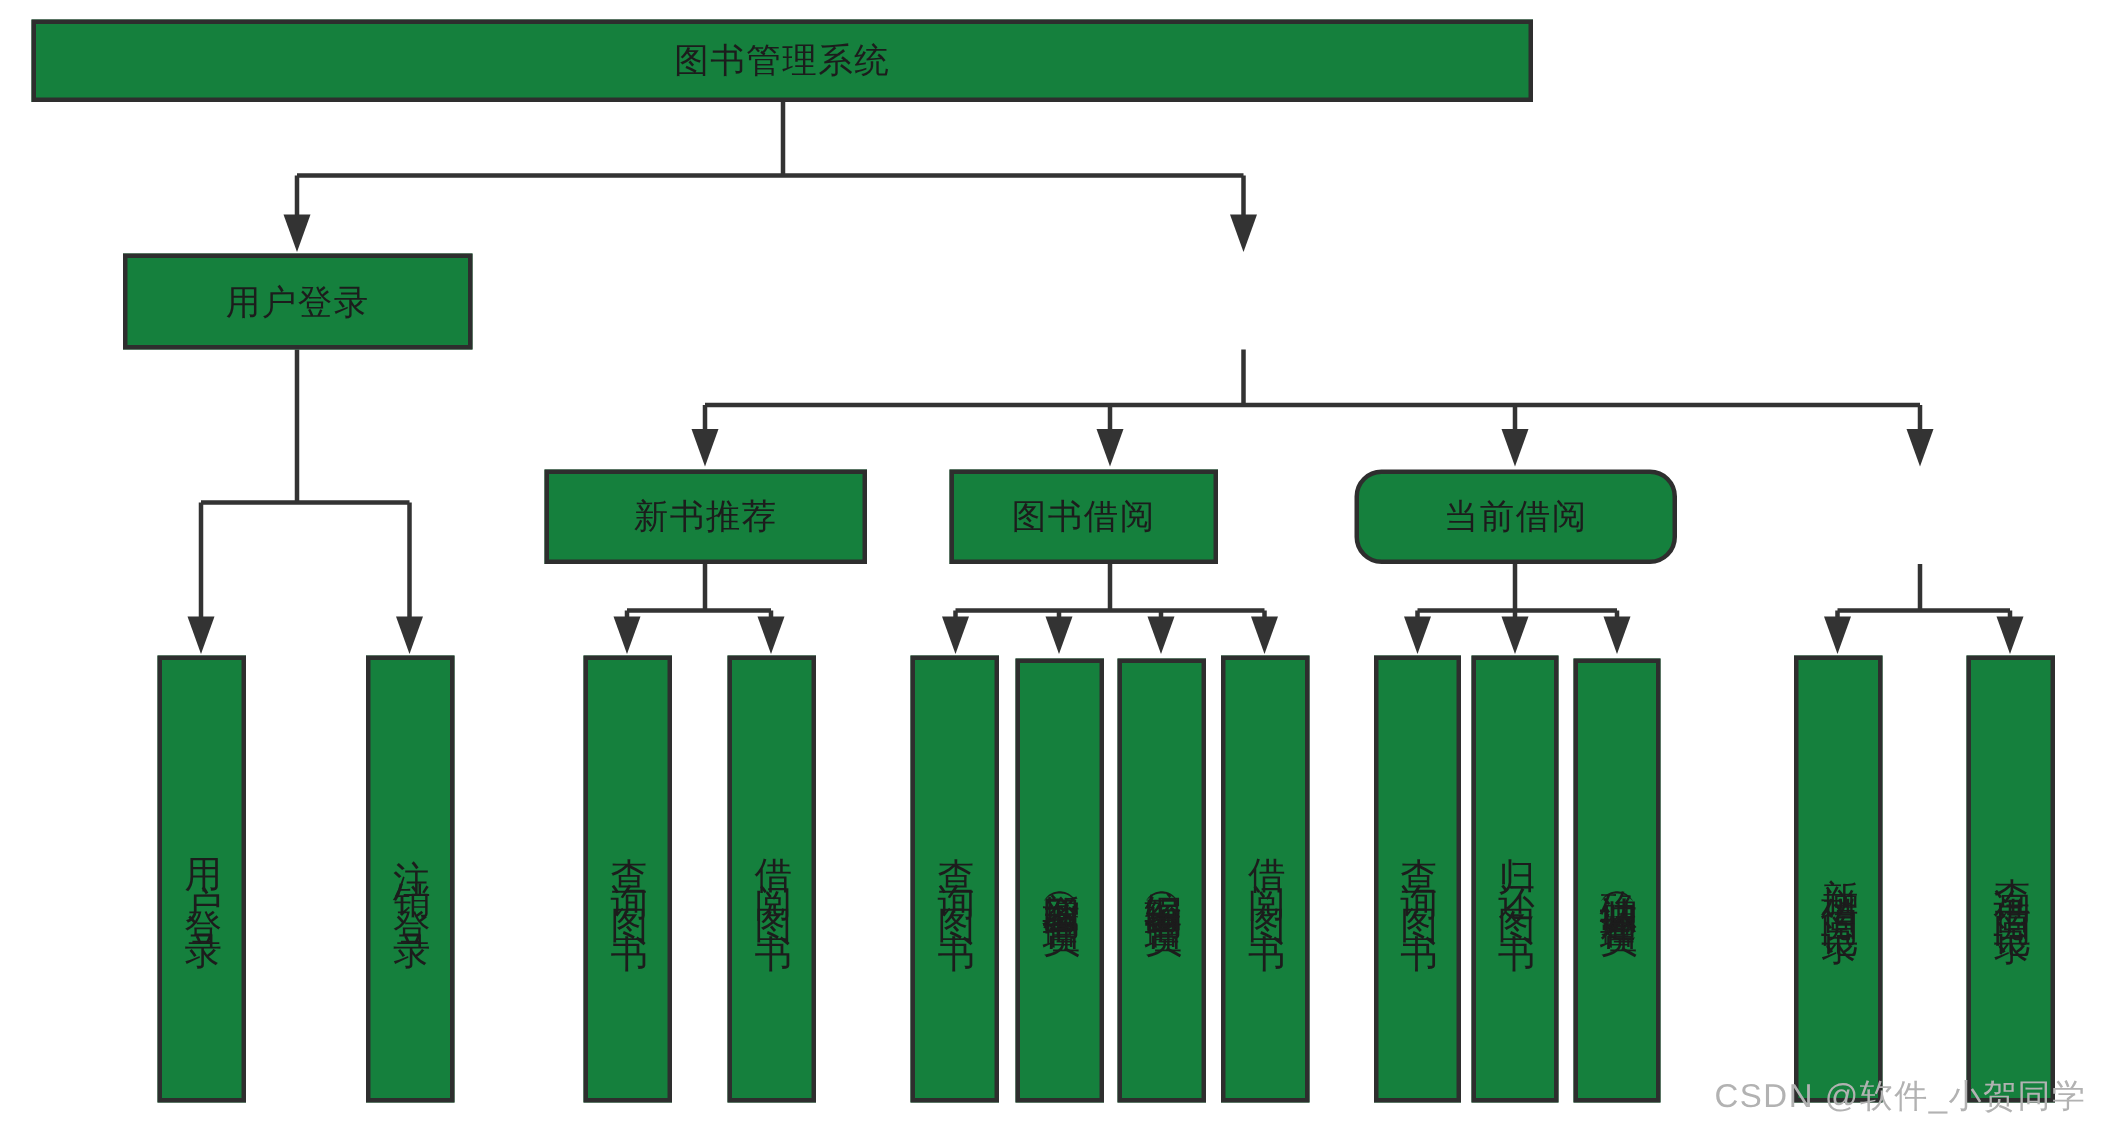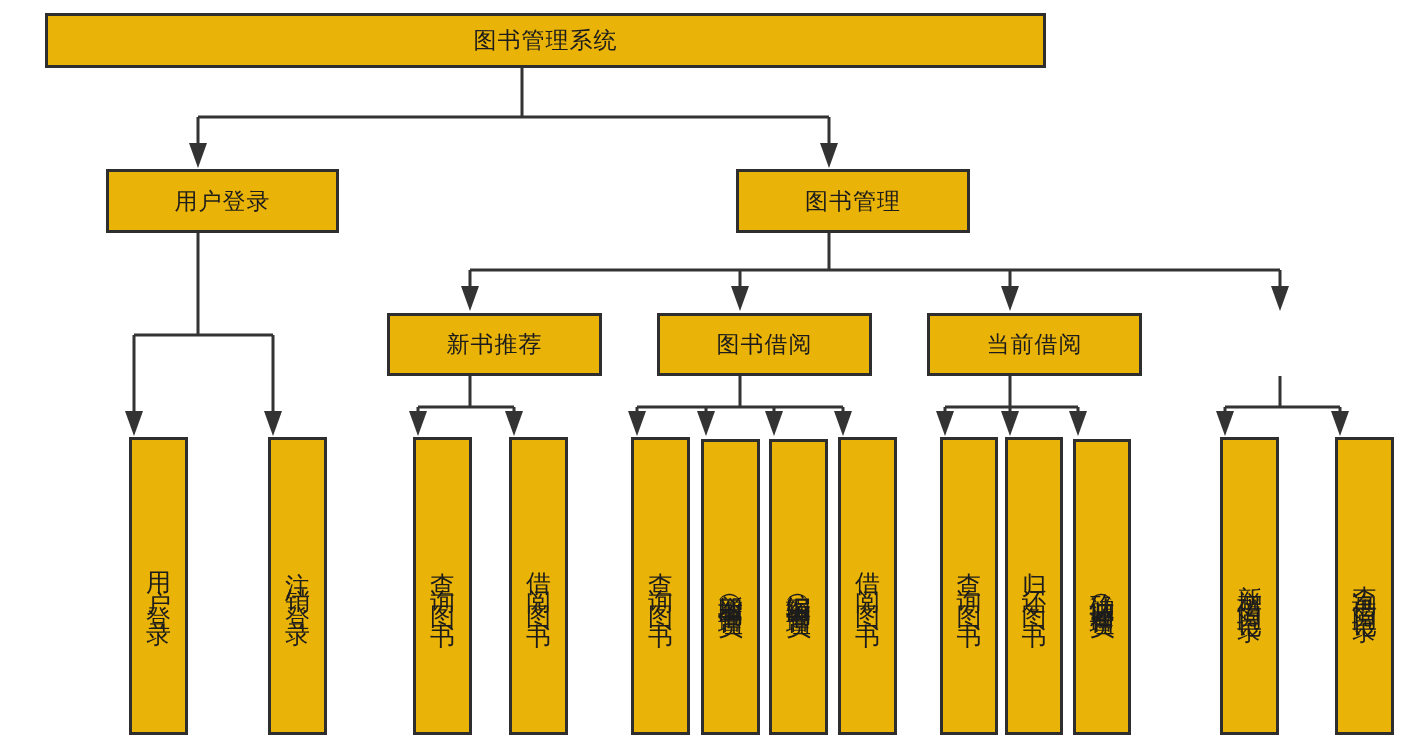--- a/index.html
+++ b/index.html
@@ -20,27 +20,26 @@
     left: 0; top: 0;
     width: 1405px; height: 747px;
   }
   svg.connectors {
     position: absolute;
     left: 0; top: 0;
     width: 1405px; height: 747px;
   }
   .node {
     position: absolute;
-    background: #eab308;
+    background: #15803d;
     border: 3px solid #2e2e2e;
     box-sizing: border-box;
     display: flex;
     align-items: center;
     justify-content: center;
-    margin-left: 24px;
   }
   .node .lbl {
     font-size: 23px;
     letter-spacing: 1px;
     white-space: nowrap;
     color: #1c1c1c;
   }
   .leaf .vtext {
     writing-mode: vertical-rl;
     text-orientation: mixed;
@@ -117,31 +116,28 @@
     </g>
   </svg>
 
   <div class="node" style="left:21px; top:13px; width:1001px; height:55px;">
     <span class="lbl">图书管理系统</span>
   </div>
 
   <div class="node" style="left:82px; top:169px; width:233px; height:64px;">
     <span class="lbl">用户登录</span>
   </div>
-  <div class="node" style="left:712px; top:169px; width:234px; height:64px;">
-    <span class="lbl">图书管理</span>
-  </div>
 
   <div class="node" style="left:363px; top:313px; width:215px; height:63px;justify-content:center;">
     <span class="lbl">新书推荐</span>
   </div>
-  <div class="node" style="left:633px; top:313px; width:215px; height:63px;font-family:Liberation Serif, serif;">
+  <div class="node" style="left:633px; top:313px; width:179px; height:63px;font-family:Liberation Serif, serif;">
     <span class="lbl">图书借阅</span>
   </div>
-  <div class="node" style="left:903px; top:313px; width:215px; height:63px;">
+  <div class="node" style="left:903px; top:313px; width:215px; height:63px;border-radius:18px;">
     <span class="lbl">当前借阅</span>
   </div>
 
   <div class="node leaf" style="left:105px; top:437px; width:59px; height:298px;">
     <span class="vtext ls-wide">用户登录</span>
   </div>
   <div class="node leaf" style="left:244px; top:437px; width:59px; height:298px;">
     <span class="vtext ls-wide">注销登录</span>
   </div>
 
@@ -175,13 +171,14 @@
     <span class="vtext ls-tight">确认归还（管理员）</span>
   </div>
 
   <div class="node leaf" style="left:1196px; top:437px; width:59px; height:298px;">
     <span class="vtext ls-mid">新增借阅记录</span>
   </div>
   <div class="node leaf" style="left:1311px; top:437px; width:59px; height:298px;">
     <span class="vtext ls-mid">查询借阅记录</span>
   </div>
 
+  <div class="watermark">CSDN @软件_小贺同学</div>
 </div>
 
 </body></html>

